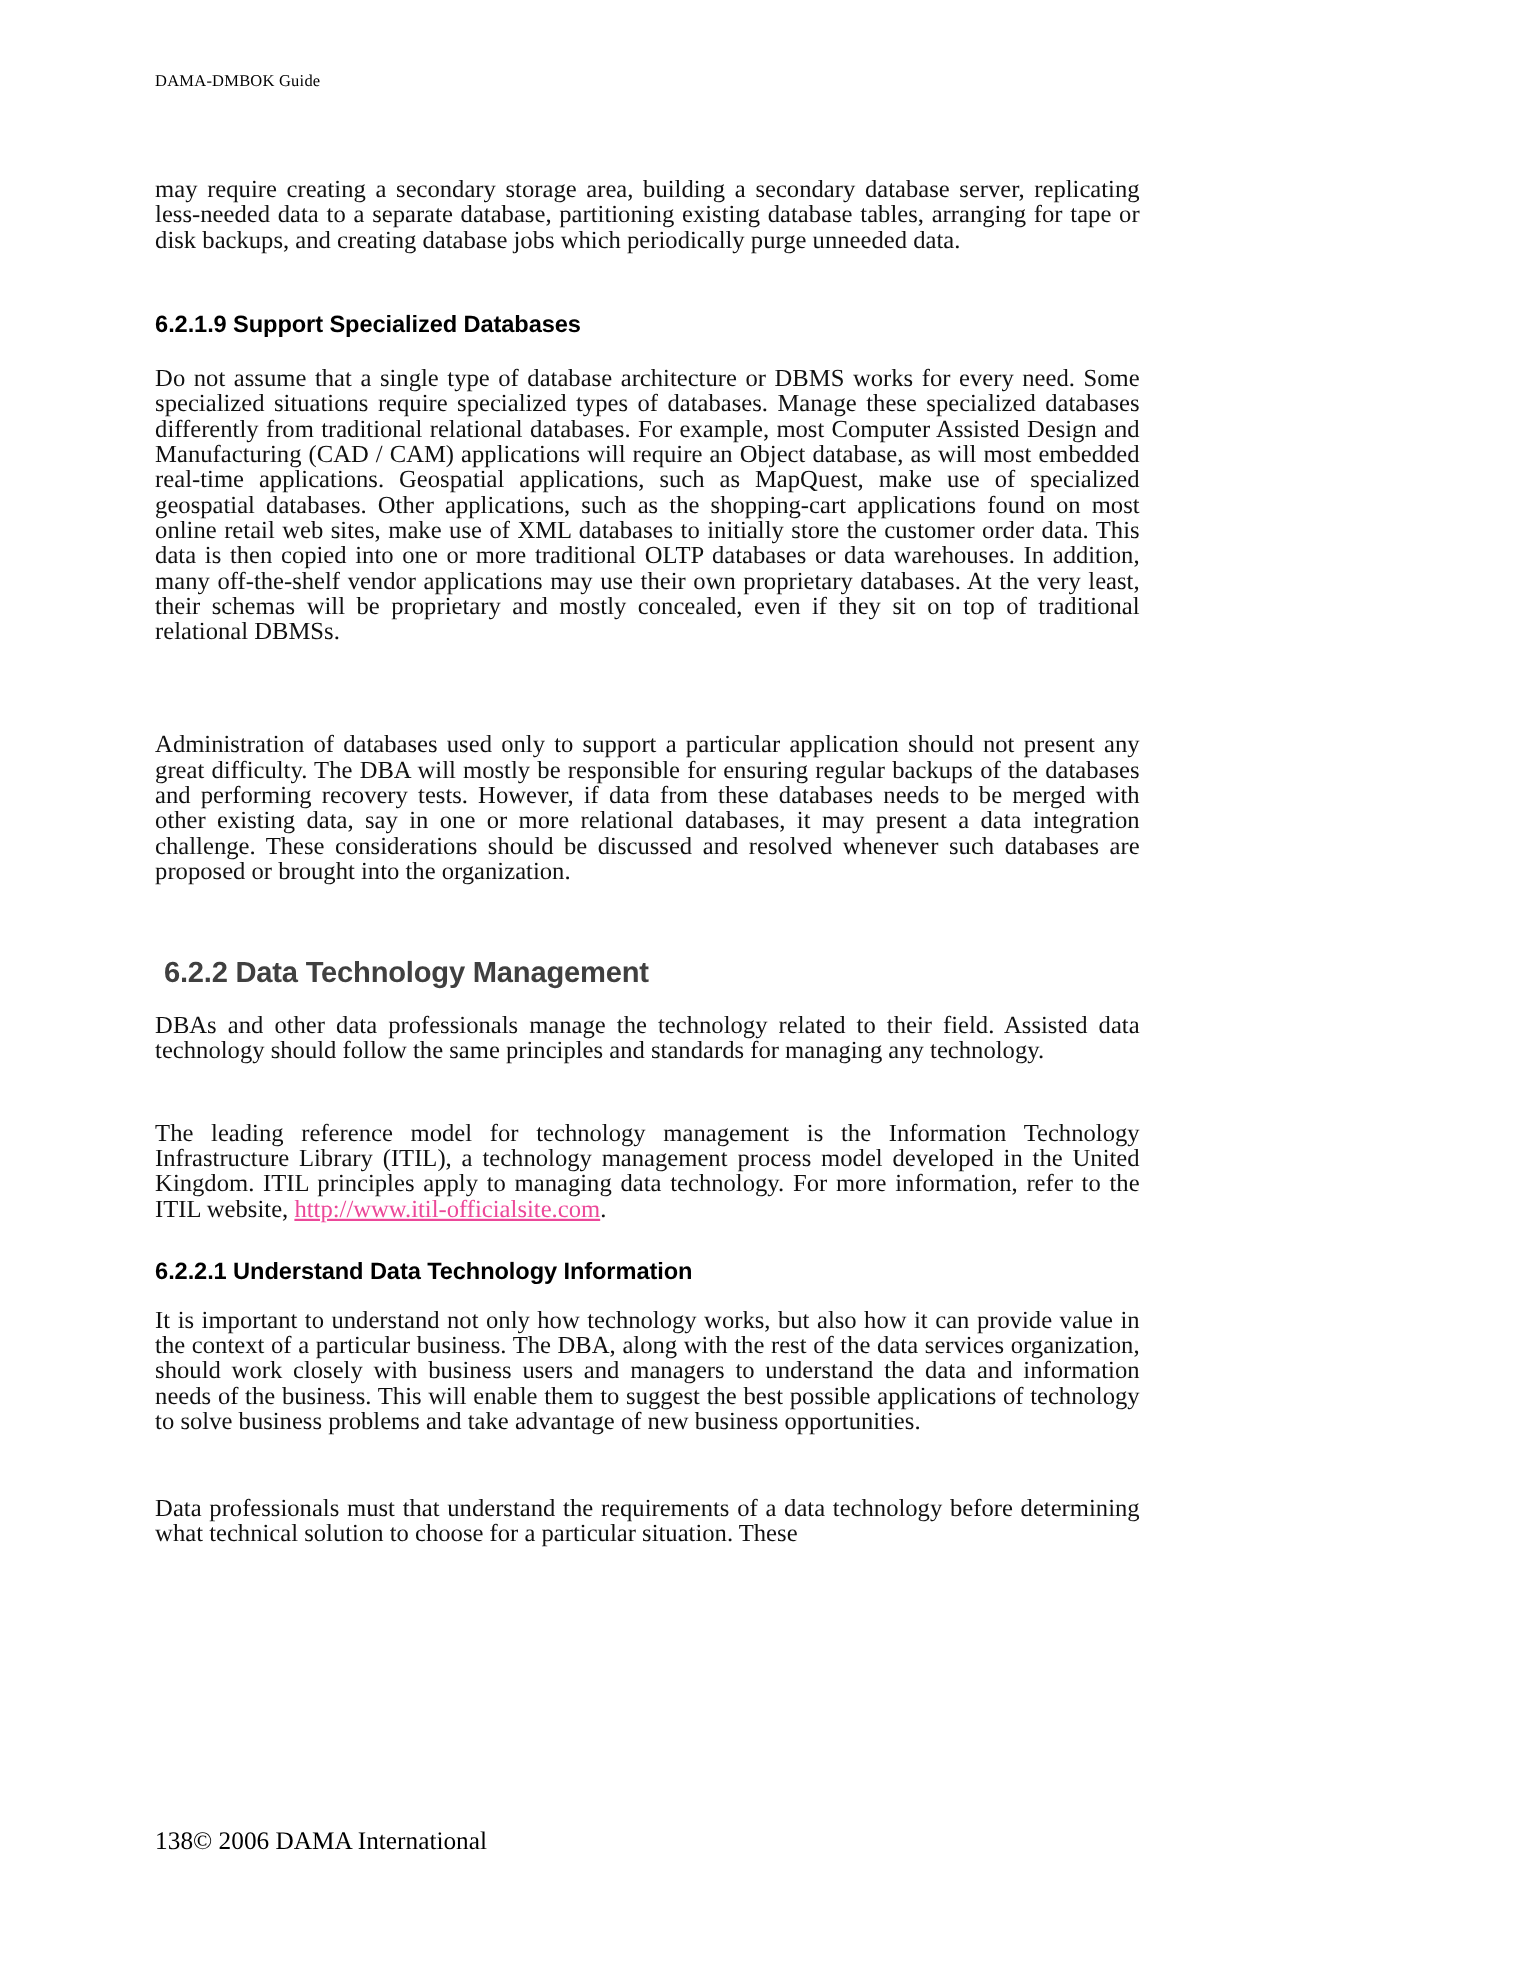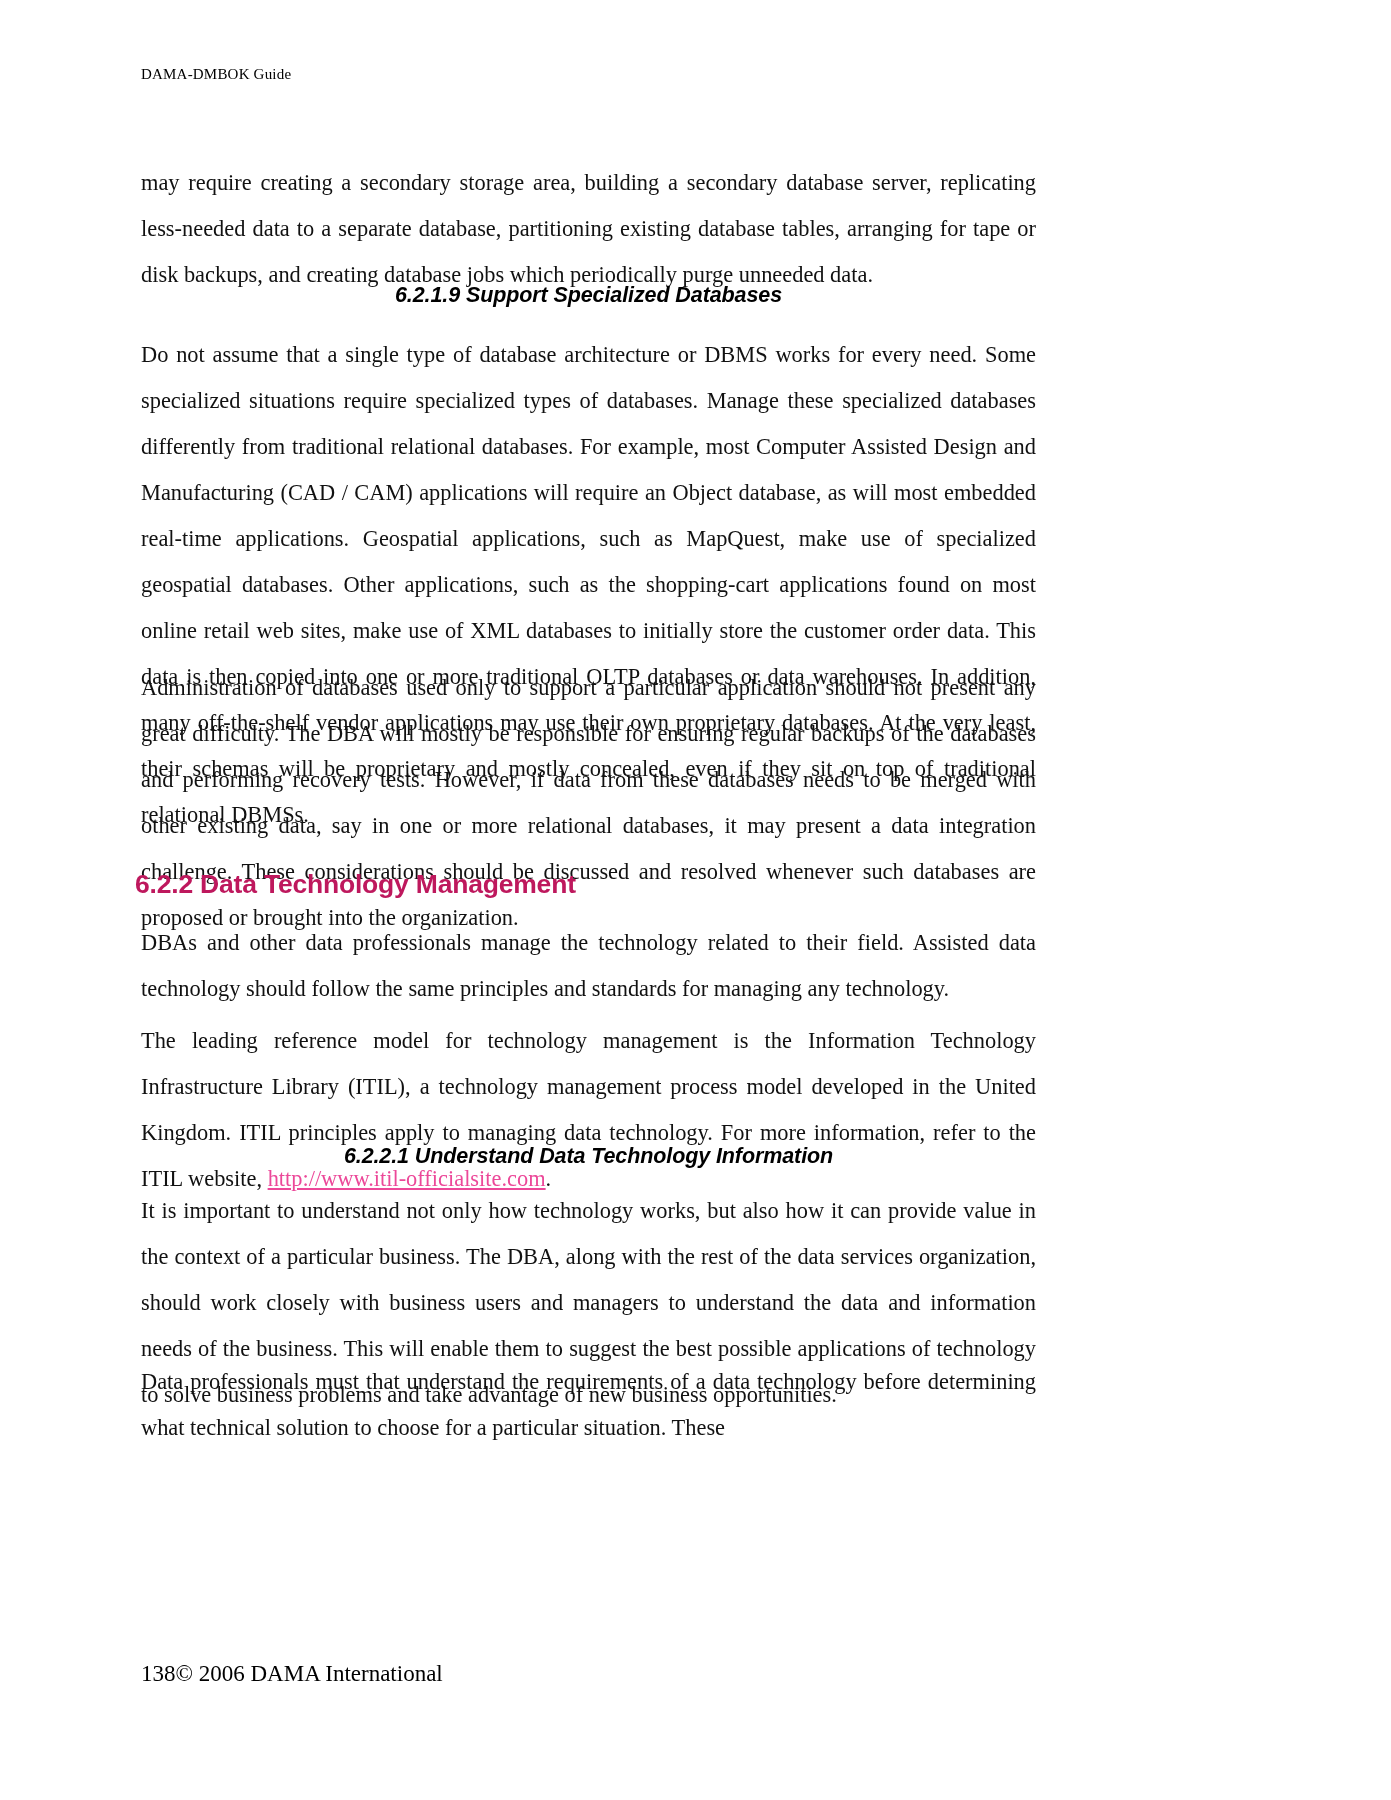--- a/index.html
+++ b/index.html
@@ -36,53 +36,51 @@
     letter-spacing: 0.2px;
     color: #000;
   }
 
   
   .body-block {
     position: absolute;
     left: 141px;
     width: 895px;
     font-size: 22.4px;
-    line-height: 46px;
+    line-height: 23px;
     text-align: justify;
     text-justify: inter-word;
     color: #111;
     -webkit-hyphens: none;
     hyphens: none;
   }
 
   
 
   
   .h3 {
     position: absolute;
     left: 141px;
     width: 895px;
     font-family: "Liberation Sans", "DejaVu Sans", sans-serif;
     font-weight: bold;
-    font-style: italic;
     font-size: 21.5px;
     letter-spacing: -0.1px;
     color: #000;
-    text-align: center;
   }
   .h2 {
     position: absolute;
-    left: 135px;
+    left: 149px;
     width: 895px;
     font-family: "Liberation Sans", "DejaVu Sans", sans-serif;
     font-weight: bold;
     font-style: normal;
     font-size: 26.5px;
     letter-spacing: -0.2px;
-    color: #be185d;
+    color: #404040;
   }
 
   
   a.doc-link {
     color: #ec4899;
     text-decoration: underline;
   }
 
   
   .footer {

